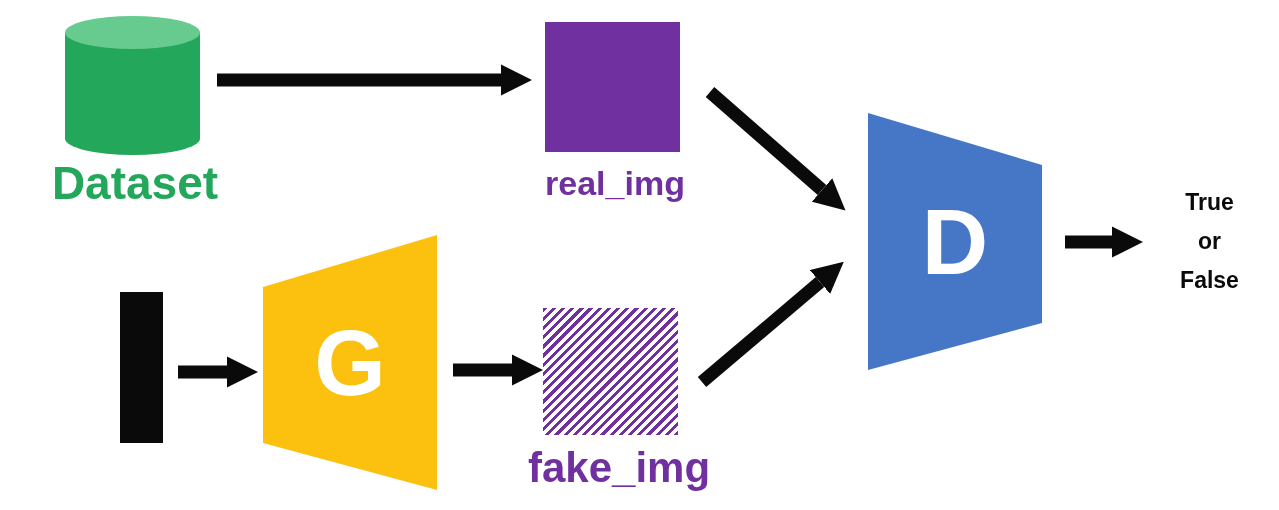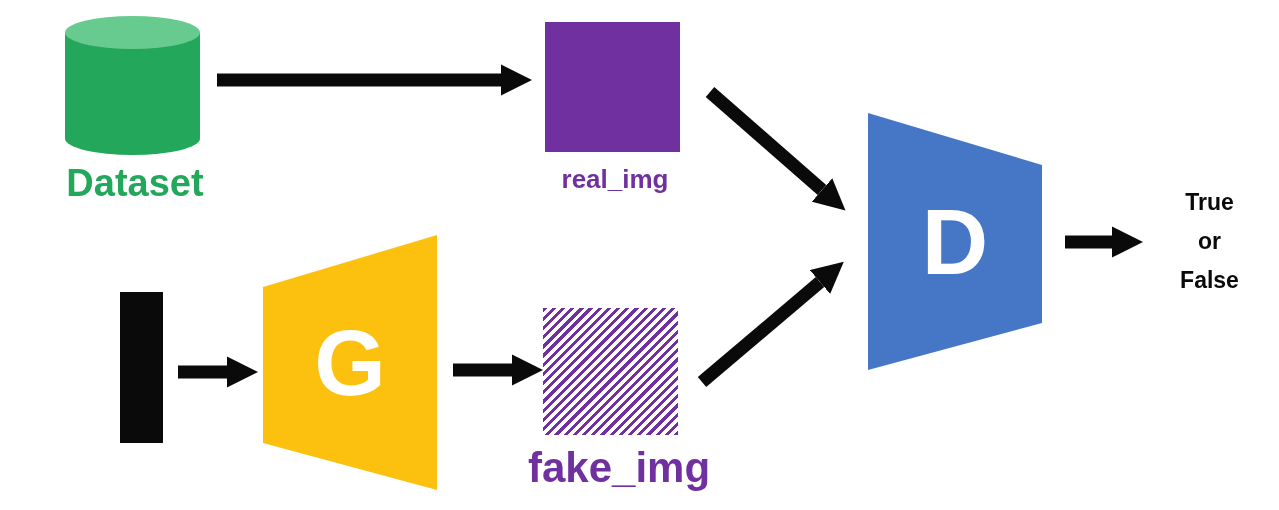--- a/index.html
+++ b/index.html
@@ -26,22 +26,22 @@
     background:repeating-linear-gradient(135deg,var(--purple) 0 3px,var(--bg) 3px 6.5px);}
   
   .trap{display:flex;align-items:center;justify-content:center;
     color:#fff;font-weight:bold;font-size:92px;line-height:1;}
   .trap-g{left:263px;top:235px;width:174px;height:255px;background:var(--yellow);
     clip-path:polygon(0 52px,100% 0,100% 100%,0 208px);}
   .trap-d{left:868px;top:113px;width:174px;height:257px;background:var(--blue);
     clip-path:polygon(0 0,100% 52px,100% 210px,0 100%);}
   
   .lbl{font-weight:bold;text-align:center;white-space:nowrap;}
-  .lbl-dataset{left:40px;top:162px;width:190px;font-size:38px;color:var(--green);}
-  .lbl-real{left:530px;top:164px;width:170px;font-size:26px;color:var(--purple);text-align:center;}
+  .lbl-dataset{left:40px;top:156px;width:190px;font-size:46px;color:var(--green);}
+  .lbl-real{left:530px;top:164px;width:170px;font-size:34px;color:var(--purple);text-align:center;}
   .lbl-fake{left:528px;top:444px;width:170px;font-size:42px;color:var(--purple);}
   .lbl-noise{left:35px;top:453px;width:220px;font-size:35px;color:var(--ink);}
   .lbl-output{left:1140px;top:183px;width:139px;font-size:23px;line-height:39px;color:var(--ink);}
   .lbl-output span{display:block;}
   
   svg.arrows{position:absolute;left:0;top:0;width:1279px;height:510px;}
   svg.arrows line{stroke:var(--ink);stroke-width:13;}
   svg.arrows .head{fill:var(--ink);}
 </style>
 </head>

